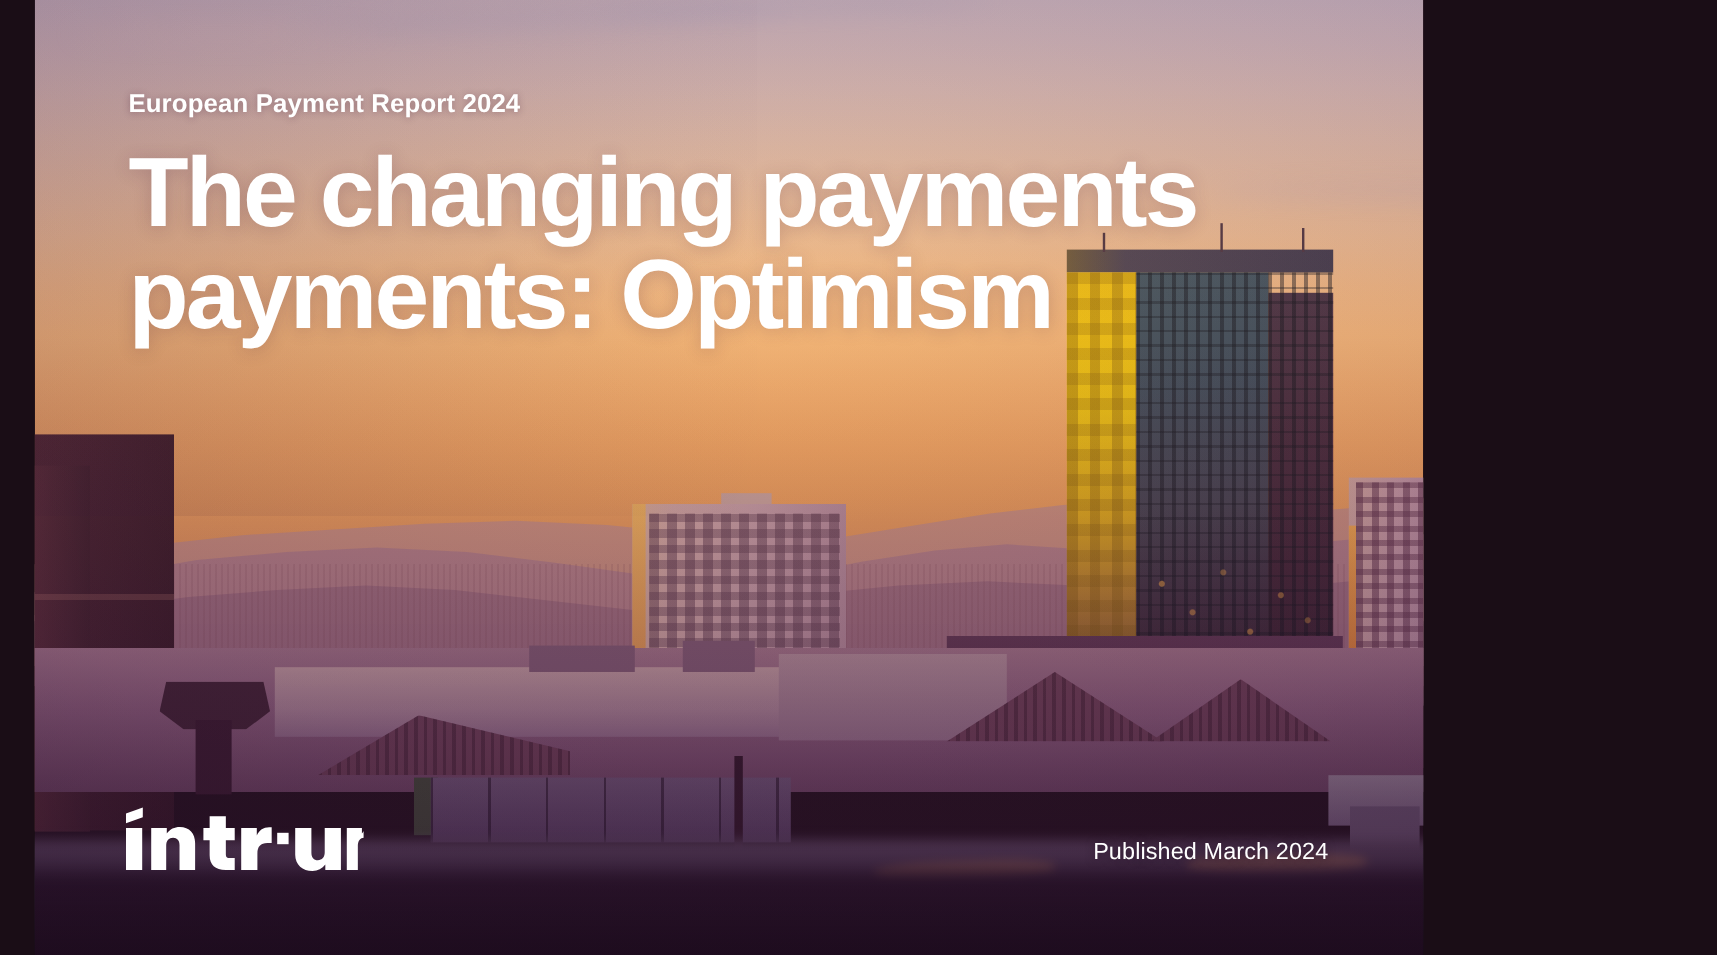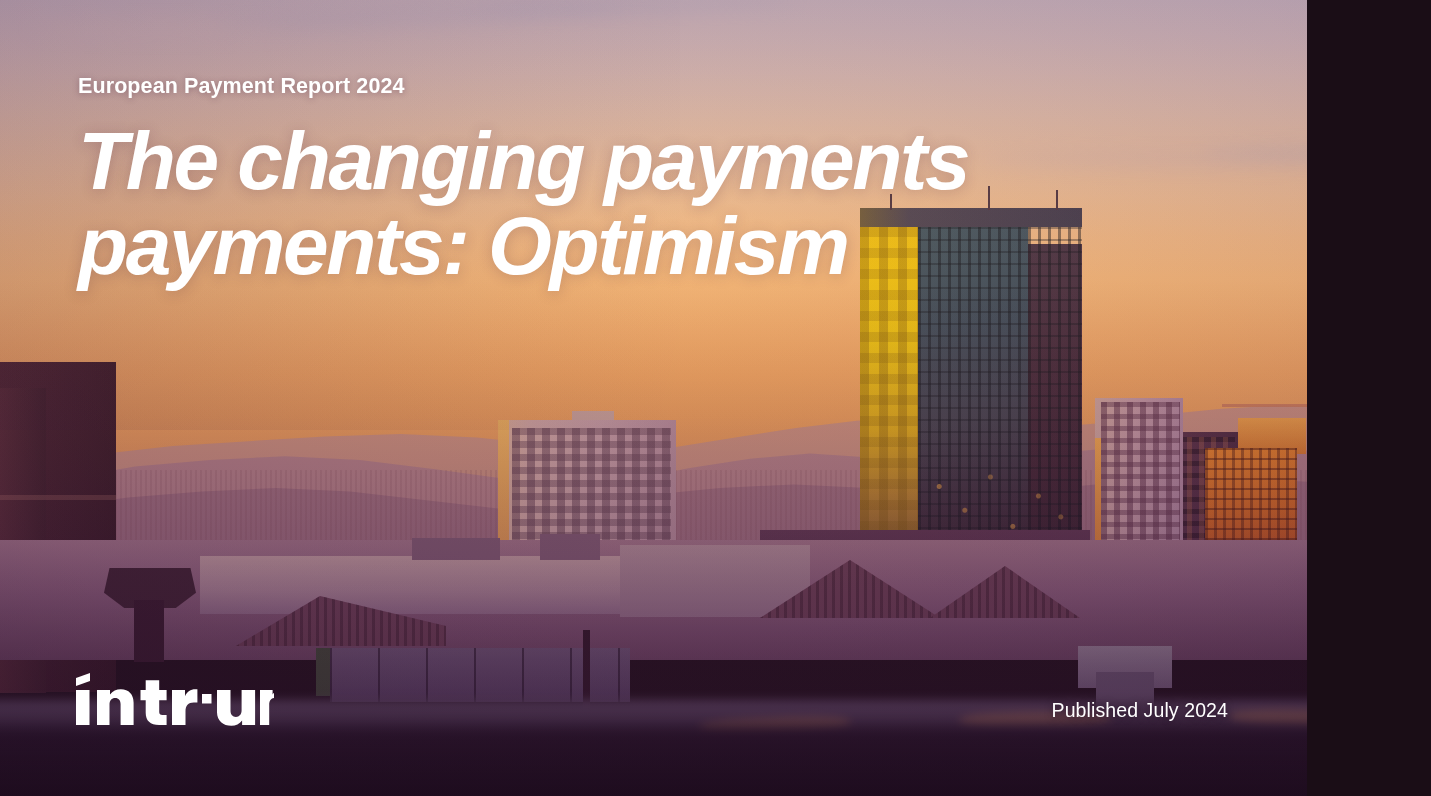--- a/index.html
+++ b/index.html
@@ -1,19 +1,19 @@
 <!DOCTYPE html>
 <html><head>
 <meta charset="utf-8">
 <style>
   * { margin:0; padding:0; box-sizing:border-box; }
   html,body { width:1431px; height:796px; overflow:hidden; background:#1a0d16; }
   body { font-family:"Liberation Sans", sans-serif; }
 
-  .cover { position:relative; width:1307px; height:796px; overflow:hidden; }
+  .cover { position:relative; width:1157px; height:796px; overflow:hidden;margin-left:29px; }
 
   
   .photo { position:absolute; inset:0; overflow:hidden; }
 
   
   .sky {
     position:absolute; left:0; top:0; width:100%; height:520px;
     background:
       linear-gradient(180deg,
         #ccbcc4 0%,
@@ -297,21 +297,20 @@
     position:absolute; left:78px; top:74px;
     font-size:21.5px; font-weight:600; letter-spacing:.1px;
     color:#ffffff;
     text-shadow:0 1px 6px rgba(70,30,55,.35);
   }
   .headline {
     position:absolute; left:78px; top:118px; width:940px;
     font-size:82px; line-height:85px; font-weight:700;
     letter-spacing:-2.3px; color:#ffffff;
     text-shadow:0 2px 14px rgba(80,35,60,.22);
-    font-style:italic;
   }
   .headline span { display:block; }
 
   
   .logo {
     position:absolute; left:74px; top:672px; width:200px; height:54px;
   }
   .logo svg { display:block; }
 
   .published {
@@ -435,15 +434,15 @@
 
         <rect x="128" y="22" width="9.5" height="9.5"></rect>
 
         <path d="M143 18 h13.5 v20.6 c0 4 2 6.3 5.4 6.3 3.5 0 5.7-2.5 5.7-6.6 V18 h13.5 v35 h-13 v-4.6 c-2.6 3.6-6.3 5.4-10.7 5.4-8.2 0-14.4-5.2-14.4-13.6 Z"></path>
 
         <path d="M186 18 h12.6 v4.6 c2.4-3.6 5.9-5.4 10-5.4 4.6 0 8.1 2 10.1 5.8 2.7-3.9 6.5-5.8 11.2-5.8 7.9 0 12.6 5.2 12.6 13.6 V53 h-13.4 V32.4 c0-4-1.8-6.3-5-6.3-3.2 0-5.2 2.5-5.2 6.6 V53 h-13.4 V32.4 c0-4-1.8-6.3-5-6.3-3.2 0-5.3 2.5-5.3 6.6 V53 H186 Z"></path>
       </g>
     </svg>
   </div>
 
-  <div class="published">Published July 2024</div>
+  <div class="published">Published March 2024</div>
 
 </div>
 
 </body></html>

